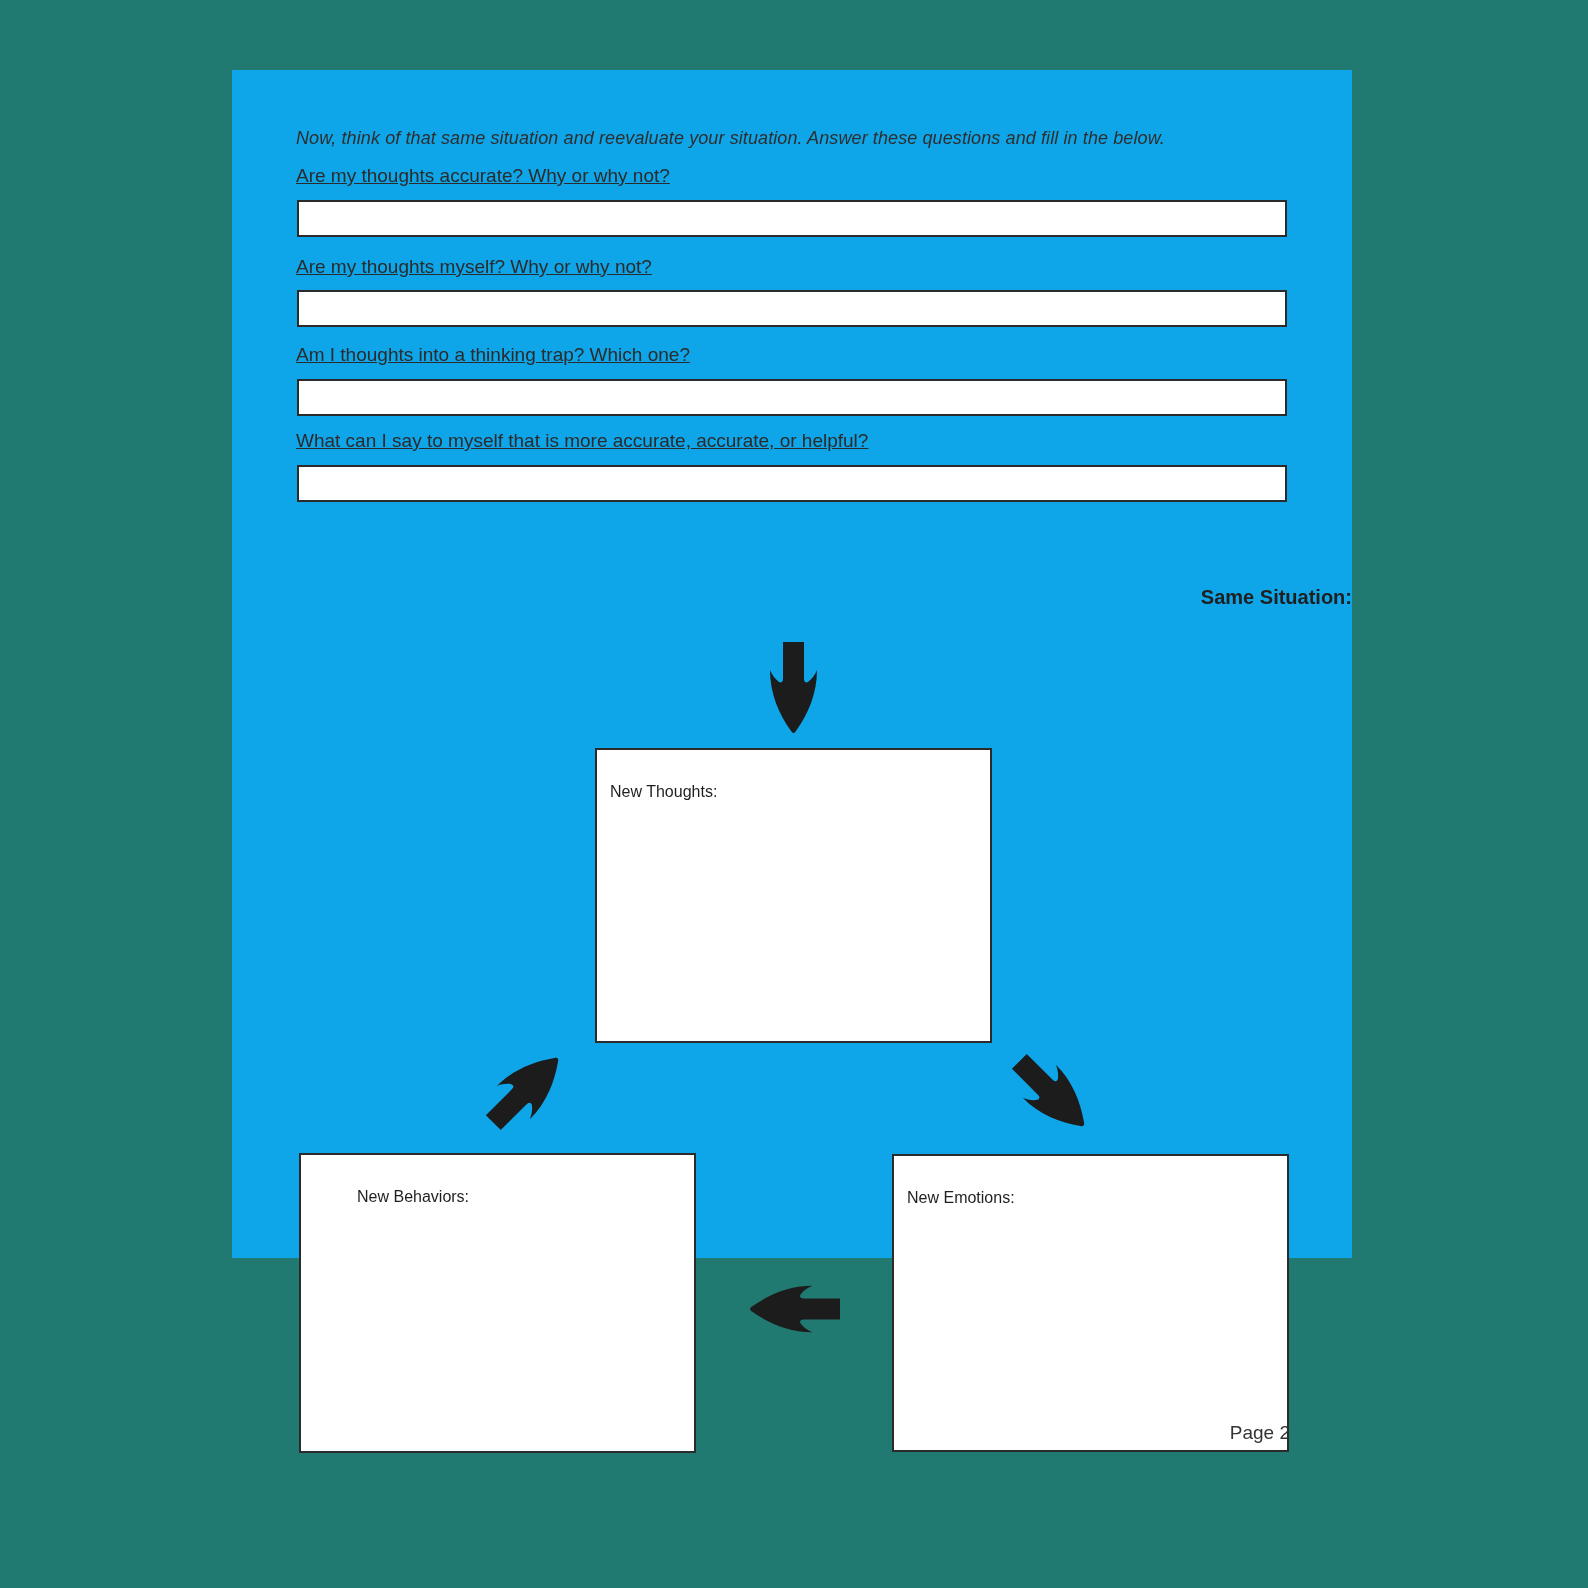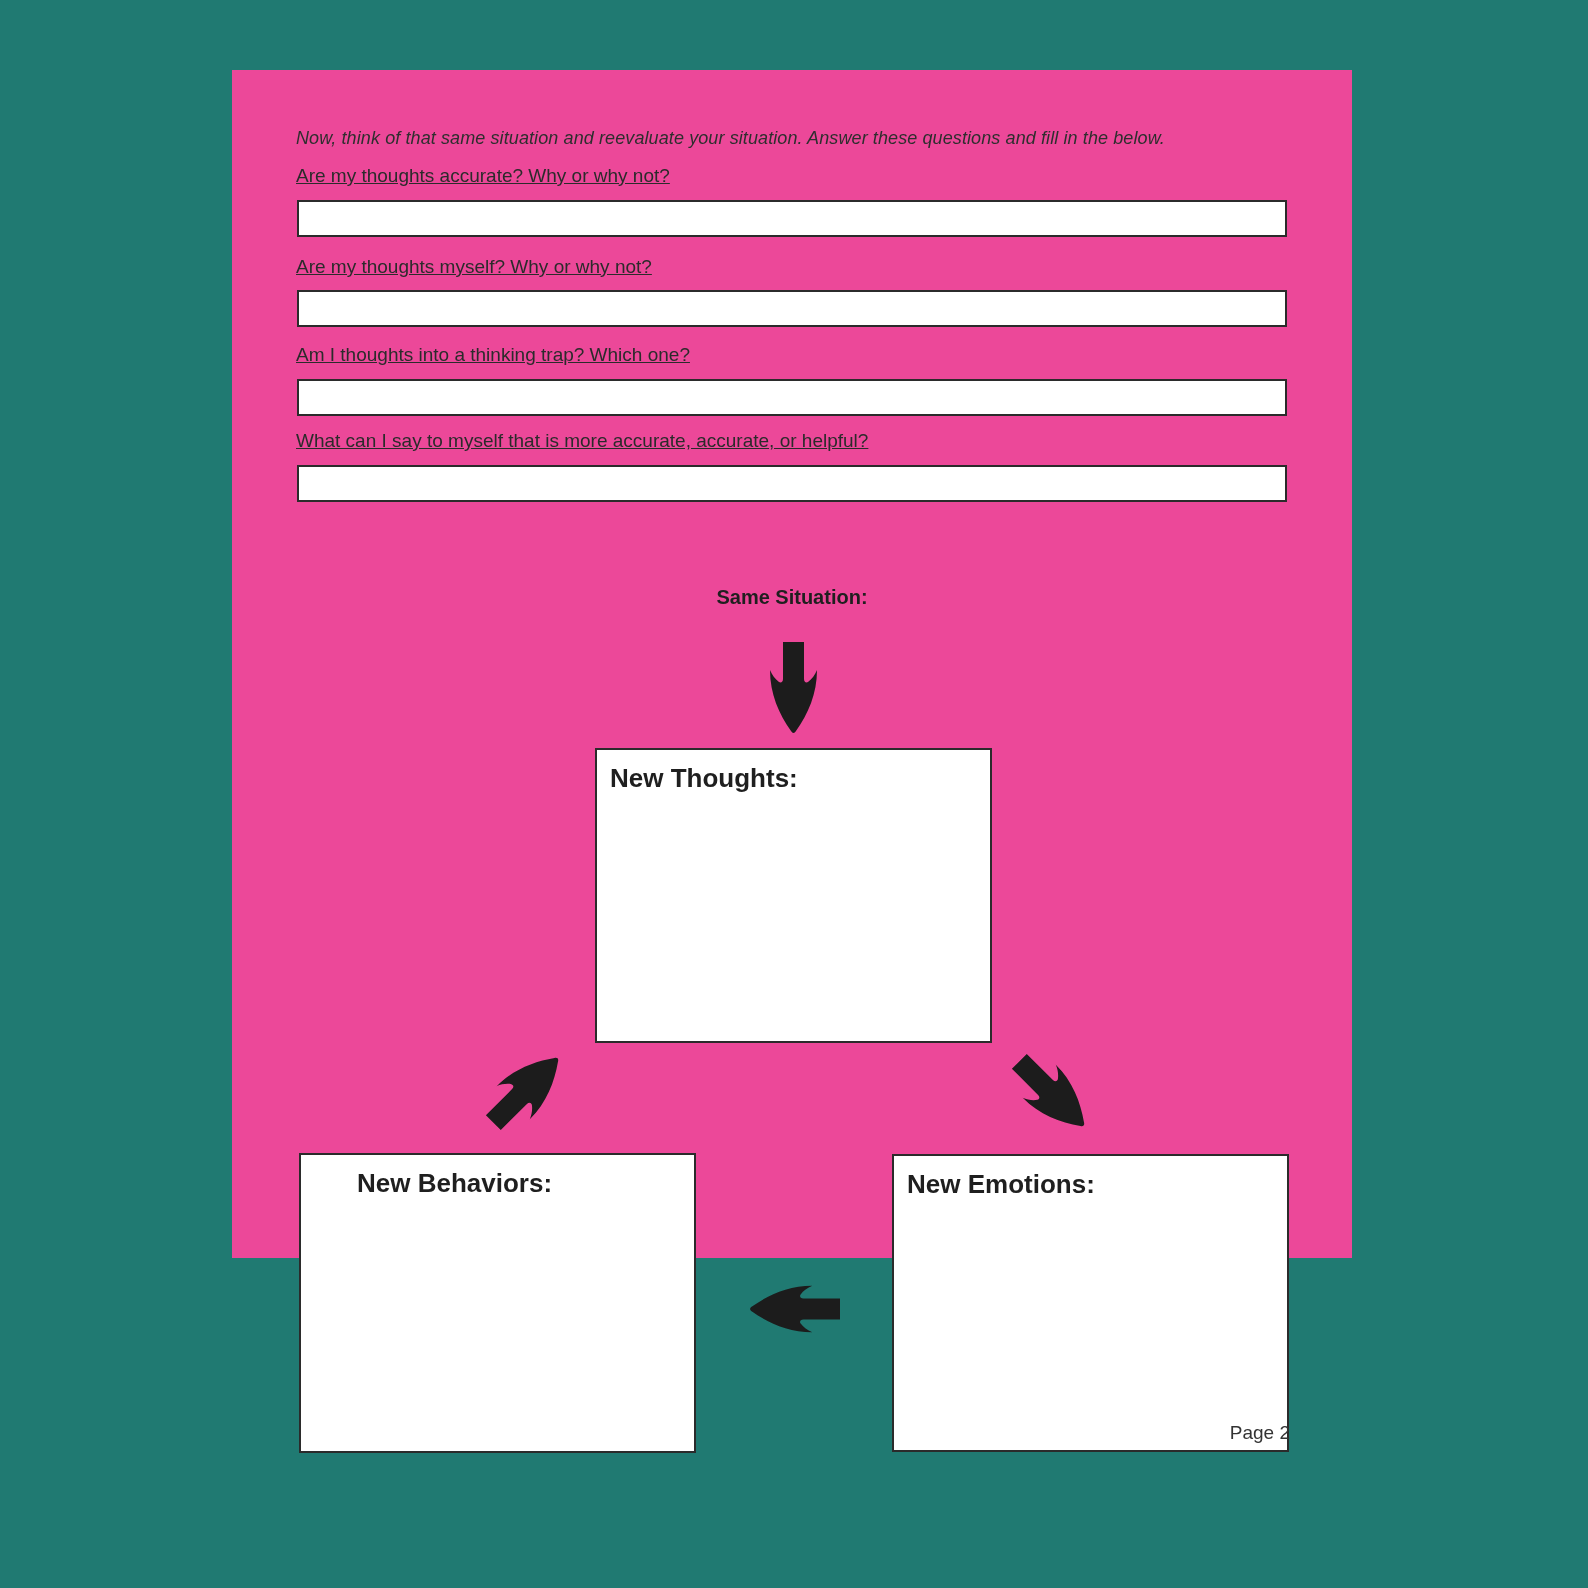--- a/index.html
+++ b/index.html
@@ -13,21 +13,21 @@
     height: 1588px;
     background: #207a72;
     overflow: hidden;
   }
   .paper {
     position: absolute;
     left: 232px;
     top: 70px;
     width: 1120px;
     height: 1188px;
-    background: #ec4899;
+    background: #0ea5e9;
     box-sizing: border-box;
   }
   .intro {
     position: absolute;
     left: 64px;
     top: 58px;
     margin: 0;
     font-size: 18px;
     font-style: italic;
     color: #2e2e2e;
@@ -55,37 +55,38 @@
     padding: 0 8px;
     border-radius: 0;
     outline: none;
   }
   .sit-label {
     position: absolute;
     left: 0;
     right: 0;
     top: 516px;
     margin: 0;
-    text-align: center;
+    text-align: right;
     font-size: 20px;
     font-weight: bold;
     color: #1f1f1f;
   }
   .dbox {
     position: absolute;
     box-sizing: border-box;
     border: 2px solid #2b2b2b;
     background: #ffffff;
   }
   .dbox .dbox-label {
     display: block;
     padding: 13px 0 0 13px;
-    font-size: 26px;
-    font-weight: bold;
+    font-size: 16px;
+    font-weight: normal;
     color: #1f1f1f;
+    margin-top: 20px;
   }
   .box-thoughts  { left: 363px; top: 678px;  width: 397px; height: 295px; }
   .box-behaviors { left: 67px;  top: 1083px; width: 397px; height: 300px; padding-left: 43px; }
   .box-emotions  { left: 660px; top: 1084px; width: 397px; height: 298px; }
   .arrow {
     position: absolute;
     color: #1c1c1c;
   }
   .arrow svg { display: block; width: 100%; height: 100%; }
   .arrow-down       { left: 538px; top: 572px;  width: 47px; height: 91px; }

